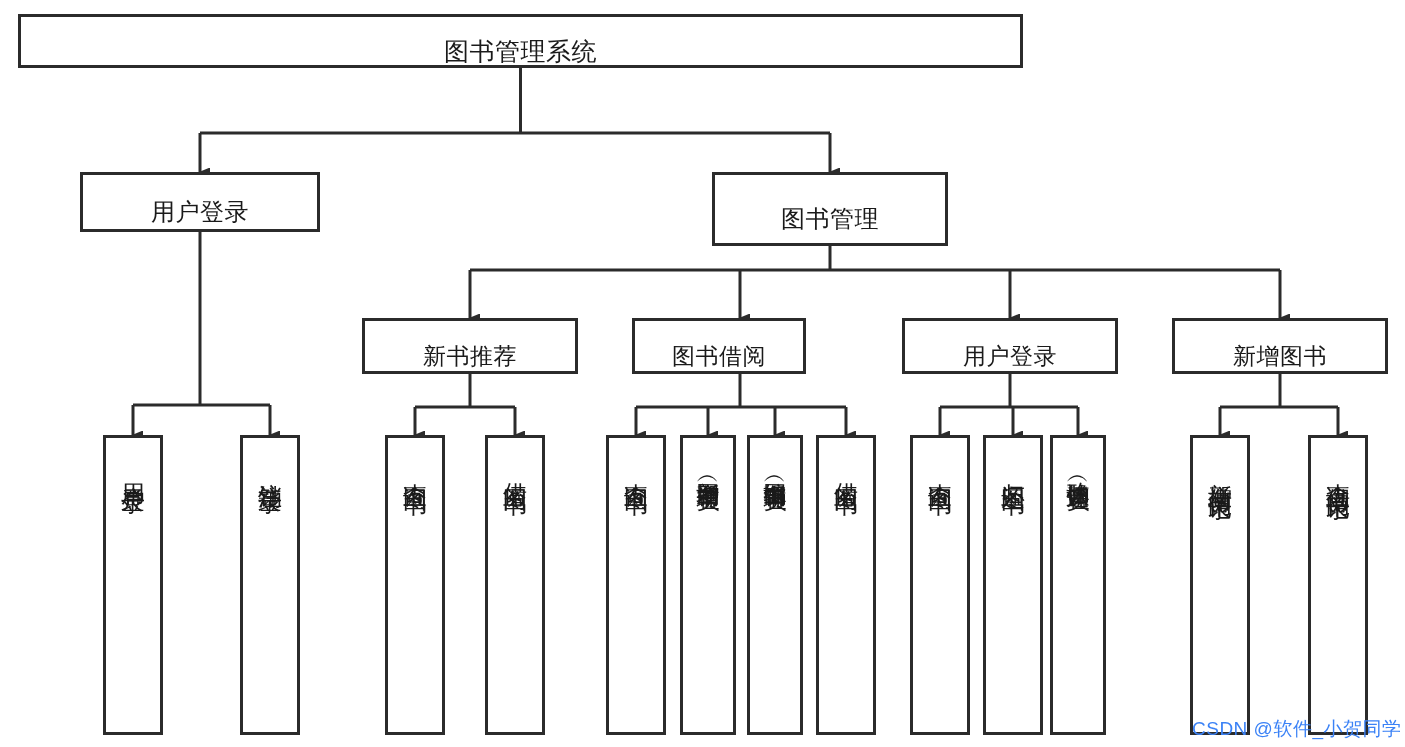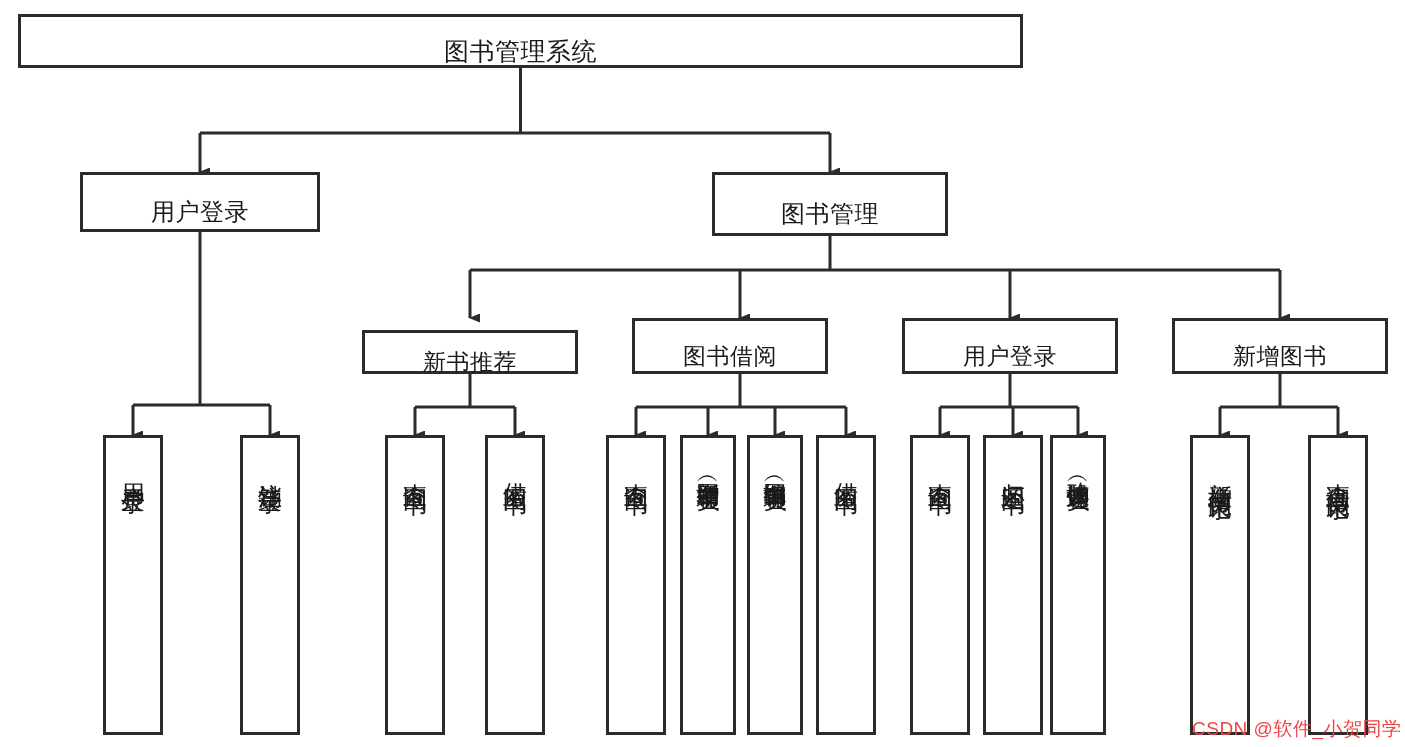--- a/index.html
+++ b/index.html
@@ -126,27 +126,27 @@
       </g>
   </svg>
 
   <div id="node-layer">
       <div class="node root" style="left: 18px; top: 14px; width: 1005px; height: 54px;">
         <span class="node-label">图书管理系统</span>
       </div>
       <div class="node level2" style="left: 80px; top: 172px; width: 240px; height: 60px;">
         <span class="node-label">用户登录</span>
       </div>
-      <div class="node level2" style="left: 712px; top: 172px; width: 236px; height: 64px;">
+      <div class="node level2" style="left: 712px; top: 172px; width: 236px; height: 74px;">
         <span class="node-label">图书管理</span>
       </div>
-      <div class="node level3" style="left: 362px; top: 330px; width: 216px; height: 44px;">
+      <div class="node level3" style="left: 362px; top: 318px; width: 216px; height: 56px;">
         <span class="node-label">新书推荐</span>
       </div>
-      <div class="node level3" style="left: 632px; top: 318px; width: 196px; height: 56px;">
+      <div class="node level3" style="left: 632px; top: 318px; width: 174px; height: 56px;">
         <span class="node-label">图书借阅</span>
       </div>
       <div class="node level3" style="left: 902px; top: 318px; width: 216px; height: 56px;">
         <span class="node-label">用户登录</span>
       </div>
       <div class="node level3" style="left: 1172px; top: 318px; width: 216px; height: 56px;">
         <span class="node-label">新增图书</span>
       </div>
       <div class="node leaf" style="left: 103px; top: 435px; width: 60px; height: 300px;">
         <span class="node-label">用户登录</span>
@@ -182,14 +182,14 @@
         <span class="node-label">确认归还（管理员）</span>
       </div>
       <div class="node leaf" style="left: 1190px; top: 435px; width: 60px; height: 300px;">
         <span class="node-label">新增借阅记录</span>
       </div>
       <div class="node leaf" style="left: 1308px; top: 435px; width: 60px; height: 300px;">
         <span class="node-label">查询借阅记录</span>
       </div>
     </div>
 
-  <div class="watermark" style="left: 1192px; top: 716px; color: #ef4444;">CSDN @软件_小贺同学</div>
+  <div class="watermark" style="left: 1192px; top: 716px; color: #3b82f6;">CSDN @软件_小贺同学</div>
 </div>
 
 </body></html>

